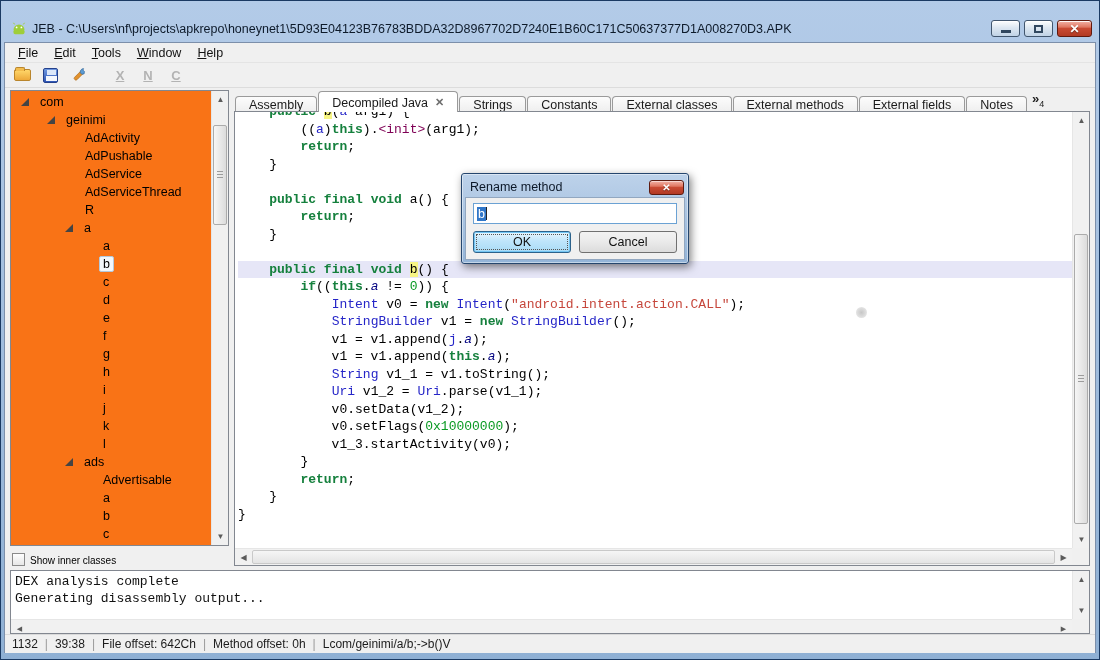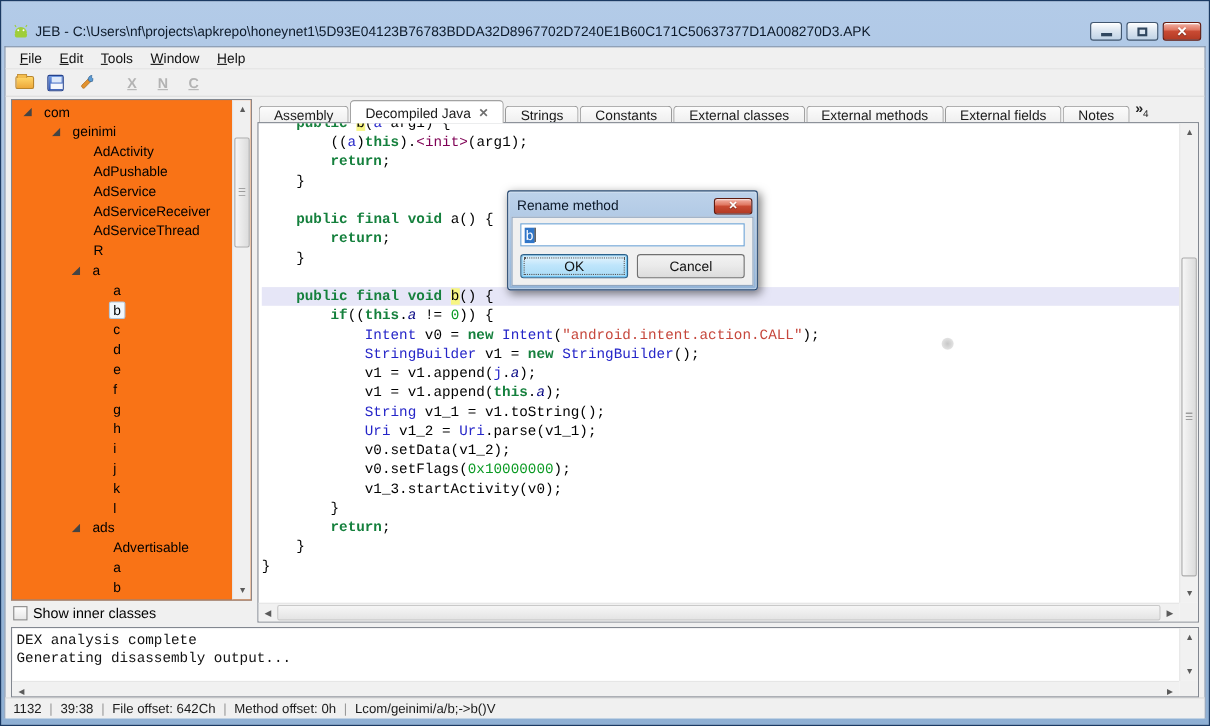--- a/index.html
+++ b/index.html
@@ -47,21 +47,21 @@
   
   .main{ flex:1; min-height:0; display:flex; gap:5px; padding:2px 5px 4px; }
   .left-col{ width:219px; flex:none; display:flex; flex-direction:column; }
   .tree-panel{ flex:1; background:#f97316; border:1px solid #828790; position:relative; overflow:hidden; }
   .tree-scroll{ position:absolute; top:0; right:0; bottom:0; width:17px; background:#f0f0f0; border-left:1px solid #e5e5e5; }
   .tree-rows{ position:absolute; top:2px; left:0; right:18px; font-size:12.5px; }
   .tree-row{ height:18px; display:flex; align-items:center; white-space:nowrap; }
   .tri{ width:8px; height:8px; background:#444; clip-path:polygon(100% 0,100% 100%,0 100%); margin-right:7px; flex:none;}
   .tree-label{ padding:0 3px; border:1px solid transparent; }
   .tree-label.selected{ background:#f2f7fb; border:1px solid #b3c9dd; border-radius:2px; }
-  .checkbox-row{ height:20px; flex:none; display:flex; align-items:center; gap:5px; padding:3px 0 0 2px; font-size:13px;}
+  .checkbox-row{ height:20px; flex:none; display:flex; align-items:flex-end; gap:5px; padding:3px 0 0 2px; font-size:10px;}
   .checkbox{ width:13px; height:13px; border:1px solid #8a8a8a; background:linear-gradient(#fefefe,#e7e7e7); }
   .right-col{ flex:1; min-width:0; display:flex; flex-direction:column; }
   
   .tabs-row{ height:21px; flex:none; display:flex; align-items:flex-end; padding-left:1px; font-size:12.5px; }
   .tab{ height:15px; padding:2px 13px 0; border:1px solid #9a9a9a; border-bottom:none;
     border-radius:4px 4px 0 0; background:linear-gradient(#fcfcfc,#efefef); margin-right:1px;
     display:flex; align-items:center; gap:7px; color:#1a1a1a; position:relative; }
   .tab.active{ height:21px; background:#fff; z-index:2; margin-bottom:-1px; padding-bottom:1px; }
   .tab-close{ color:#6f6f6f; font-size:11px; font-weight:bold; }
   .tab-overflow{ padding:0 4px 2px; font-weight:bold; font-size:13px; color:#222; }
@@ -201,23 +201,20 @@
                 <span class="tree-label">geinimi</span>
               </div>
               <div class="tree-row" style="padding-left: 70px;">
                 <span class="tree-label">AdActivity</span>
               </div>
               <div class="tree-row" style="padding-left: 70px;">
                 <span class="tree-label">AdPushable</span>
               </div>
               <div class="tree-row" style="padding-left: 70px;">
                 <span class="tree-label">AdService</span>
-              </div>
-              <div class="tree-row" style="padding-left: 70px;">
-                <span class="tree-label">AdServiceReceiver</span>
               </div>
               <div class="tree-row" style="padding-left: 70px;">
                 <span class="tree-label">AdServiceThread</span>
               </div>
               <div class="tree-row" style="padding-left: 70px;">
                 <span class="tree-label">R</span>
               </div>
               <div class="tree-row" style="padding-left: 54px;">
                 <span class="tri"></span>
                 <span class="tree-label">a</span>

